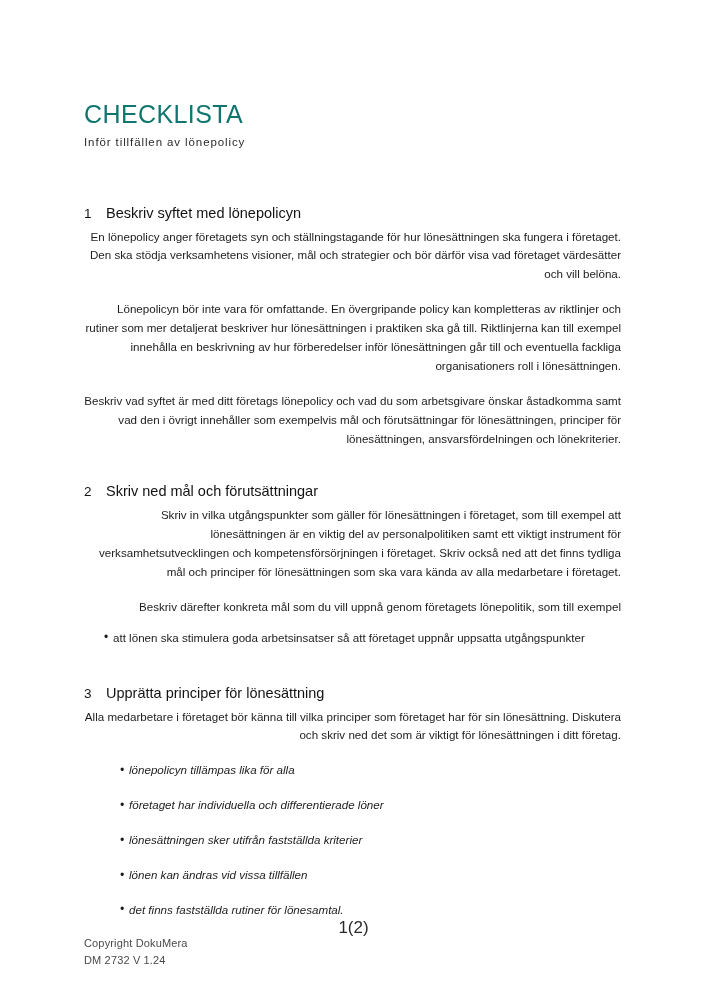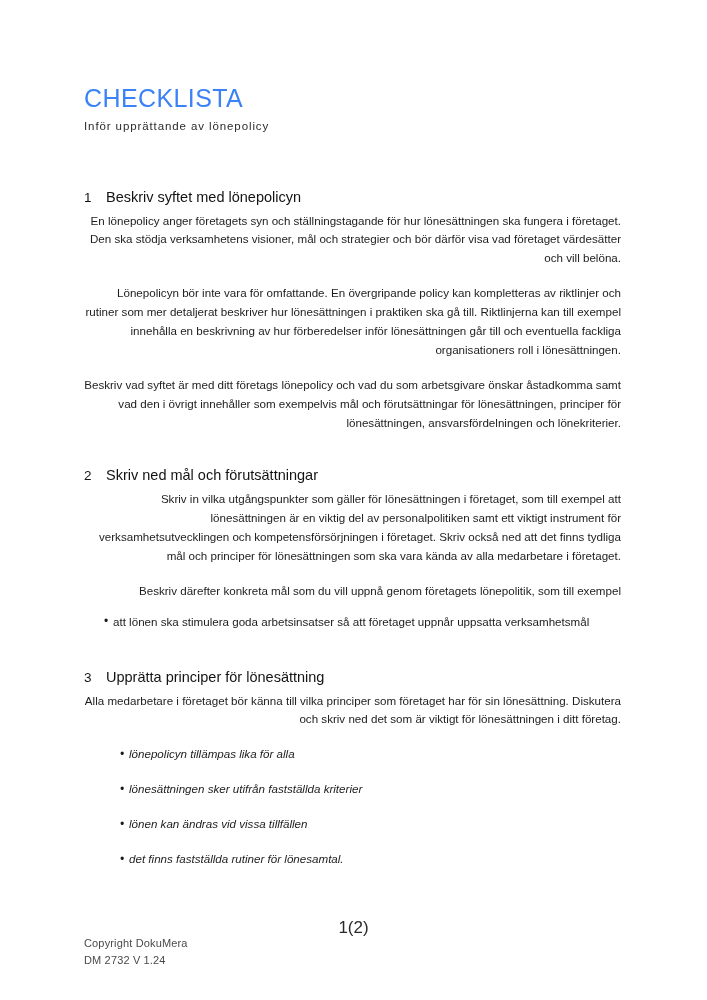--- a/index.html
+++ b/index.html
@@ -25,23 +25,23 @@
     left: 84px;
     top: 84px;
     width: 537px;
   }
 
   
   .doc-title {
     font-size: 25px;
     font-weight: 400;
     letter-spacing: 0.4px;
-    color: #3b82f6;
+    color: #0f766e;
     line-height: 1.15;
-    margin: 0 0 6px 0;
+    margin: 16px 0 6px 0;
   }
   .doc-subtitle {
     font-size: 11.5px;
     font-weight: 400;
     letter-spacing: 0.9px;
     color: #2b2b2b;
     line-height: 1.3;
     margin: 0;
   }
 
@@ -131,52 +131,53 @@
   .footer-note div { white-space: nowrap; }
 </style>
 </head>
 <body>
 
 <div class="page">
 
   <div class="content">
 
     <h1 class="doc-title">CHECKLISTA</h1>
-    <div class="doc-subtitle">Inför upprättande av lönepolicy</div>
+    <div class="doc-subtitle">Inför tillfällen av lönepolicy</div>
 
     <div class="section section-1">
       <div class="heading">
         <span class="heading-num">1</span>
         <span class="heading-text">Beskriv syftet med lönepolicyn</span>
       </div>
       <p class="body">En lönepolicy anger företagets syn och ställningstagande för hur lönesättningen ska fungera i företaget. Den ska stödja verksamhetens visioner, mål och strategier och bör därför visa vad företaget värdesätter och vill belöna.</p>
       <p class="body para-gap-lg">Lönepolicyn bör inte vara för omfattande. En övergripande policy kan kompletteras av riktlinjer och rutiner som mer detaljerat beskriver hur lönesättningen i praktiken ska gå till. Riktlinjerna kan till exempel innehålla en beskrivning av hur förberedelser inför lönesättningen går till och eventuella fackliga organisationers roll i lönesättningen.</p>
       <p class="body para-gap-lg">Beskriv vad syftet är med ditt företags lönepolicy och vad du som arbetsgivare önskar åstadkomma samt vad den i övrigt innehåller som exempelvis mål och förutsättningar för lönesättningen, principer för lönesättningen, ansvarsfördelningen och lönekriterier.</p>
     </div>
 
     <div class="section section-2">
       <div class="heading">
         <span class="heading-num">2</span>
         <span class="heading-text">Skriv ned mål och förutsättningar</span>
       </div>
       <p class="body">Skriv in vilka utgångspunkter som gäller för lönesättningen i företaget, som till exempel att lönesättningen är en viktig del av personalpolitiken samt ett viktigt instrument för verksamhetsutvecklingen och kompetensförsörjningen i företaget. Skriv också ned att det finns tydliga mål och principer för lönesättningen som ska vara kända av alla medarbetare i företaget.</p>
       <p class="body para-gap-lg">Beskriv därefter konkreta mål som du vill uppnå genom företagets lönepolitik, som till exempel</p>
       <ul class="bullets">
-        <li>att lönen ska stimulera goda arbetsinsatser så att företaget uppnår uppsatta verksamhetsmål</li>
+        <li>att lönen ska stimulera goda arbetsinsatser så att företaget uppnår uppsatta utgångspunkter</li>
       </ul>
     </div>
 
     <div class="section section-3">
       <div class="heading">
         <span class="heading-num">3</span>
         <span class="heading-text">Upprätta principer för lönesättning</span>
       </div>
       <p class="body">Alla medarbetare i företaget bör känna till vilka principer som företaget har för sin lönesättning. Diskutera och skriv ned det som är viktigt för lönesättningen i ditt företag.</p>
       <ul class="bullets tight list-sec3">
         <li>lönepolicyn tillämpas lika för alla</li>
+        <li>företaget har individuella och differentierade löner</li>
         <li>lönesättningen sker utifrån fastställda kriterier</li>
         <li>lönen kan ändras vid vissa tillfällen</li>
         <li>det finns fastställda rutiner för lönesamtal.</li>
       </ul>
     </div>
 
   </div>
 
   <div class="page-number">1(2)</div>
   <div class="footer-note">

